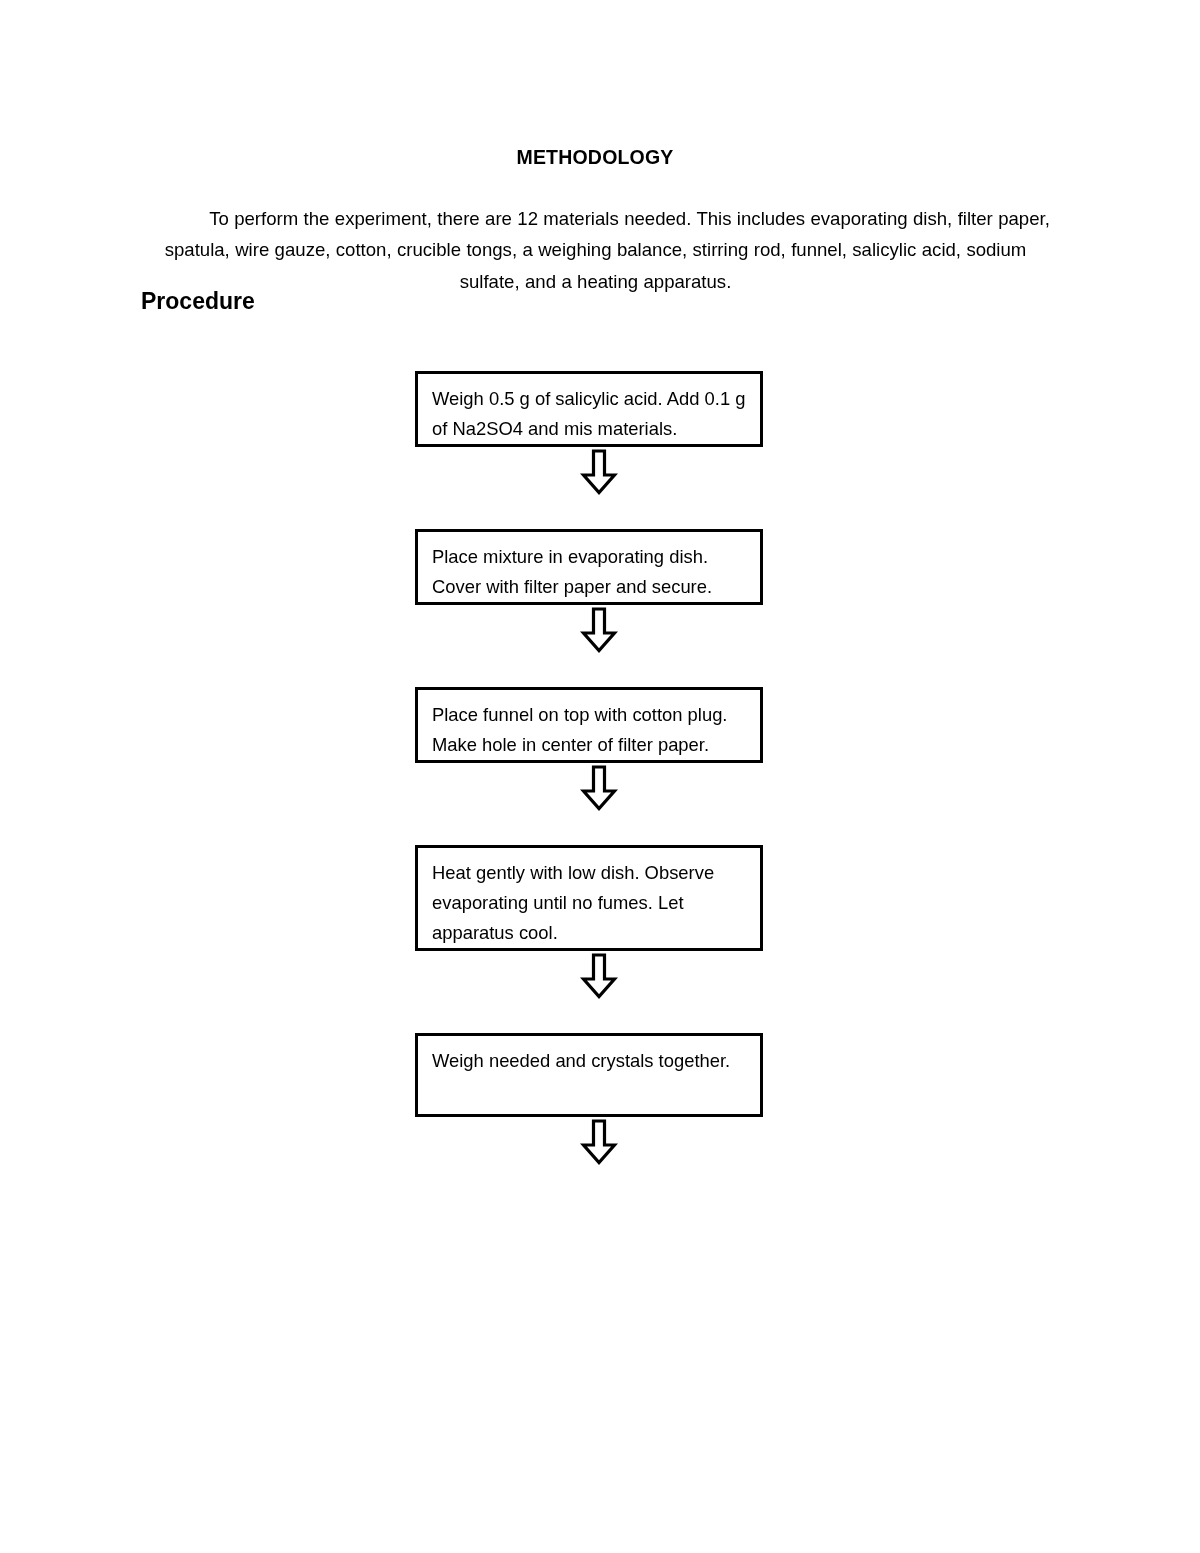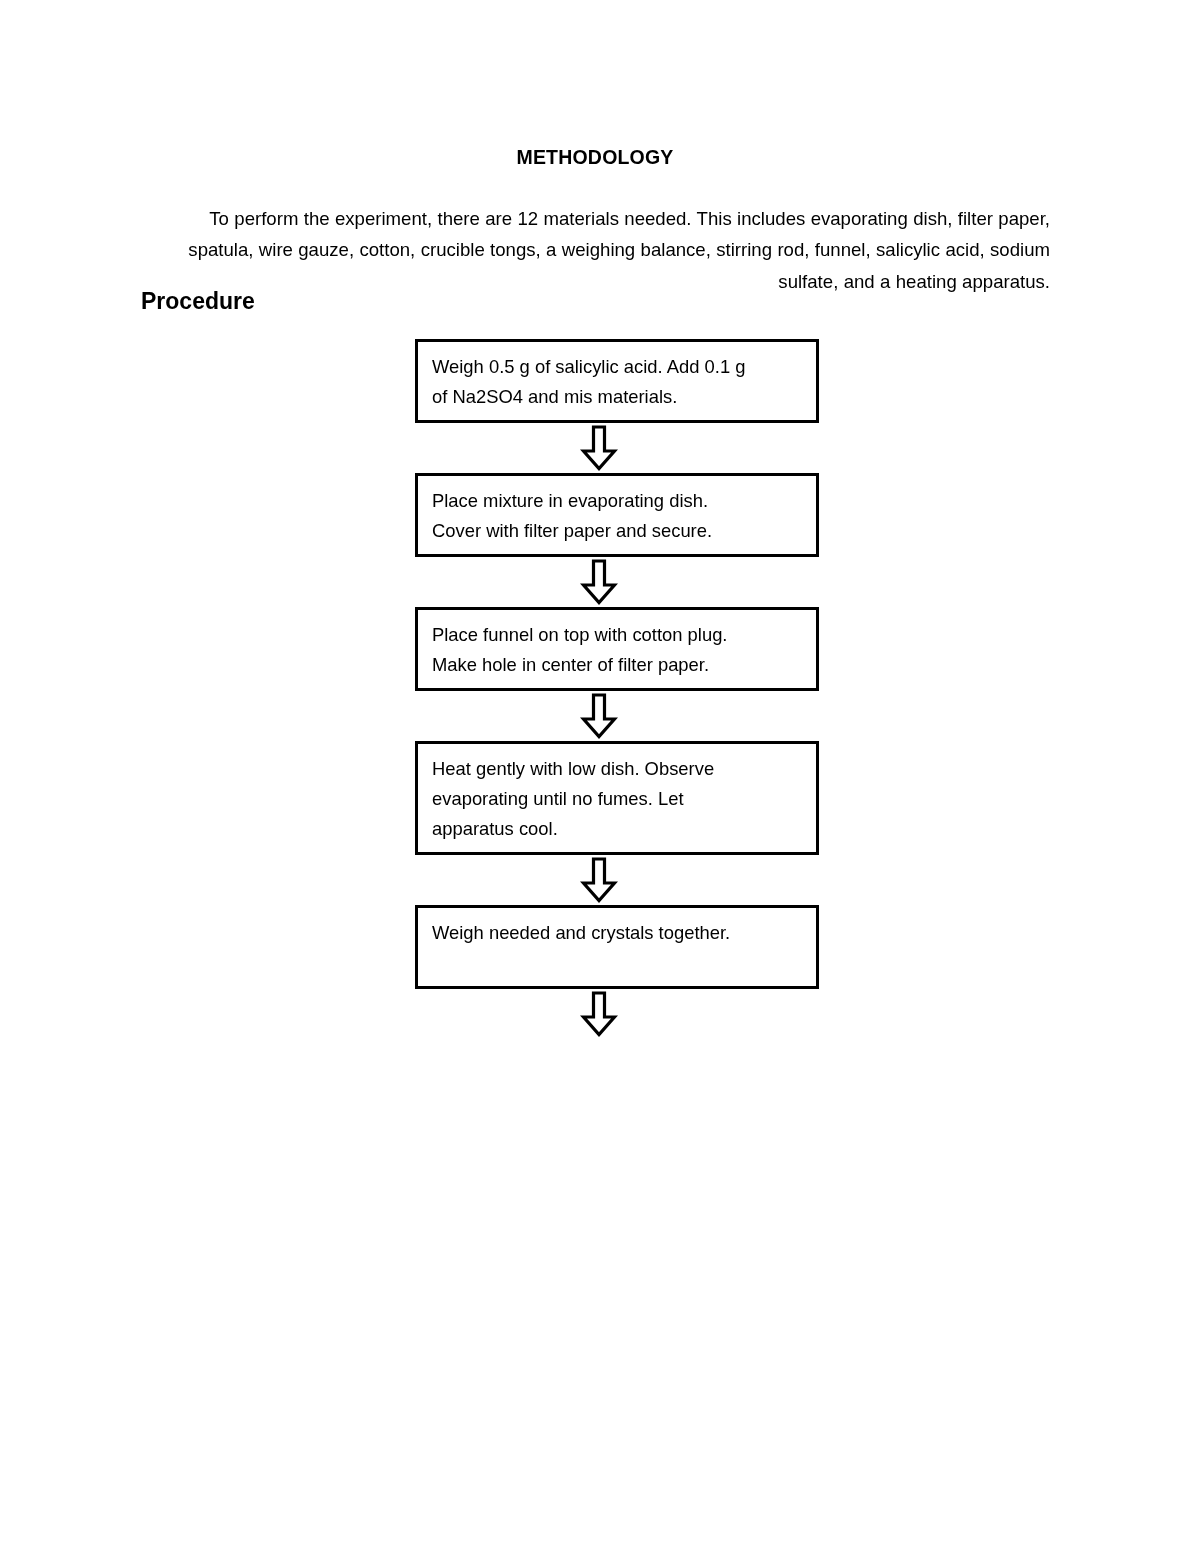--- a/index.html
+++ b/index.html
@@ -38,21 +38,21 @@
 
   
   .body-paragraph {
     position: absolute;
     left: 141px;
     top: 184px;
     width: 909px;
     font-size: 18.6px;
     line-height: 31.5px;
     text-indent: 68px;
-    text-align: right;
+    text-align: center;
     word-spacing: 0.2px;
   }
 
   
   .section-heading {
     position: absolute;
     left: 141px;
     top: 288px;
     font-size: 23px;
     font-weight: bold;
@@ -63,26 +63,27 @@
   .flowchart {
     position: absolute;
     left: 415px;
     top: 339px;
     width: 368px;
   }
 
   .flow-box {
     position: relative;
     box-sizing: border-box;
-    width: 404px;
+    width: 348px;
     border: 3px solid #000000;
     background: #ffffff;
-    padding: 10px 0 8px 14px;
+    padding: 10px 0 0 14px;
     font-size: 18.4px;
     line-height: 30px;
+    margin-top: 32px;
   }
   .flow-box .line {
     display: block;
     white-space: nowrap;
   }
   
   .flow-box.pad-one { padding-bottom: 38px; }
 
   .flow-arrow {
     width: 368px;

